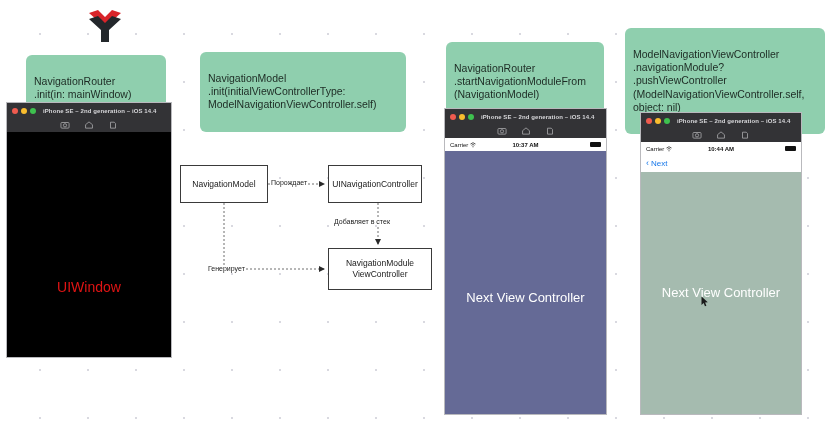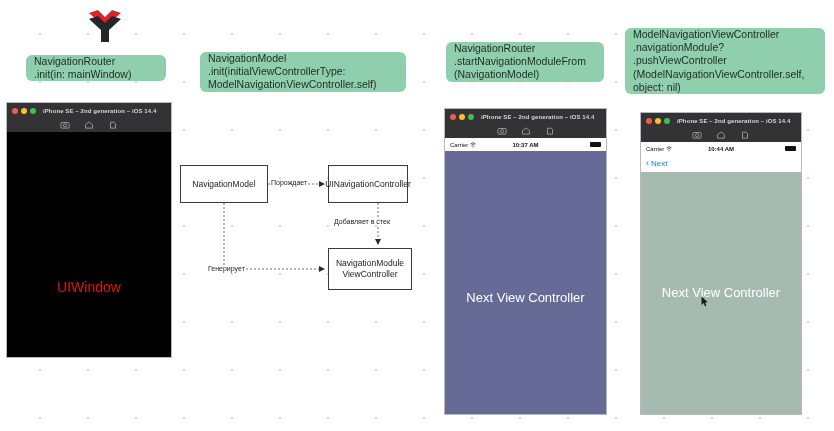--- a/index.html
+++ b/index.html
@@ -45,21 +45,21 @@
   }
 
   
   .callout {
     position: absolute;
     background: #8fcfae;
     border-radius: 6px;
     color: #1d2b24;
     font-size: 10.5px;
     line-height: 13.2px;
-    padding: 0 8px;
+    padding: 20px 8px;
     white-space: pre-line;
     box-sizing: border-box;
   }
   #callout-router-init { left: 26px; top: 55px; width: 140px; }
   #callout-model-init  { left: 200px; top: 52px; width: 206px; }
   #callout-start-module{ left: 446px; top: 42px; width: 158px; }
   #callout-push-vc     { left: 625px; top: 28px; width: 200px; }
 
   
   .sim {
@@ -174,22 +174,22 @@
     display: flex;
     align-items: center;
     justify-content: center;
     text-align: center;
     font-size: 8.5px;
     line-height: 11px;
     color: #1a1a1a;
     white-space: pre-line;
   }
   #uml-navigation-model       { left: 10px;  top: 10px;  width: 88px; height: 38px; }
-  #uml-uinavigationcontroller { left: 158px; top: 10px;  width: 80px; height: 38px; }
-  #uml-navigationmodule-vc    { left: 158px; top: 93px;  width: 84px; height: 42px; }
+  #uml-uinavigationcontroller { left: 158px; top: 10px;  width: 94px; height: 38px; }
+  #uml-navigationmodule-vc    { left: 158px; top: 93px;  width: 104px; height: 42px; }
   .edge-label {
     position: absolute;
     font-size: 7px;
     color: #1a1a1a;
     background: #ffffff;
     padding: 0 1px;
     white-space: nowrap;
   }
   #label-porozhdaet { left: 100px; top: 24px; }
   #label-dobavlyaet { left: 163px; top: 63px; }

